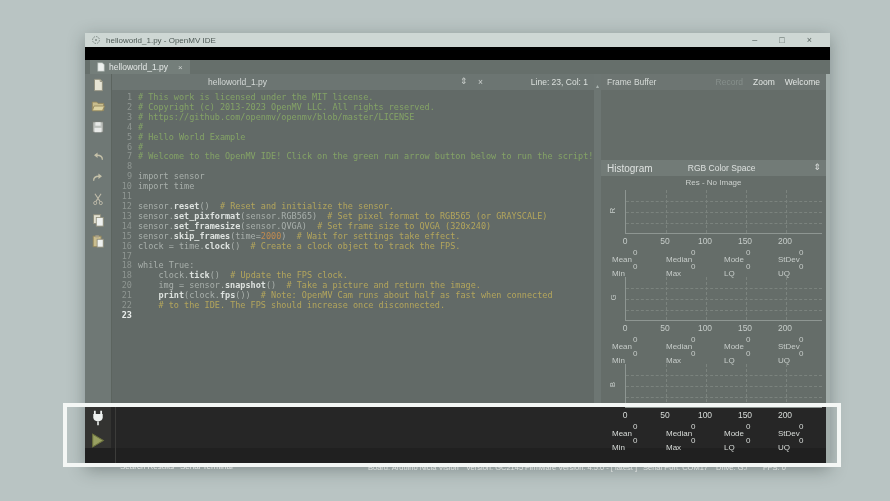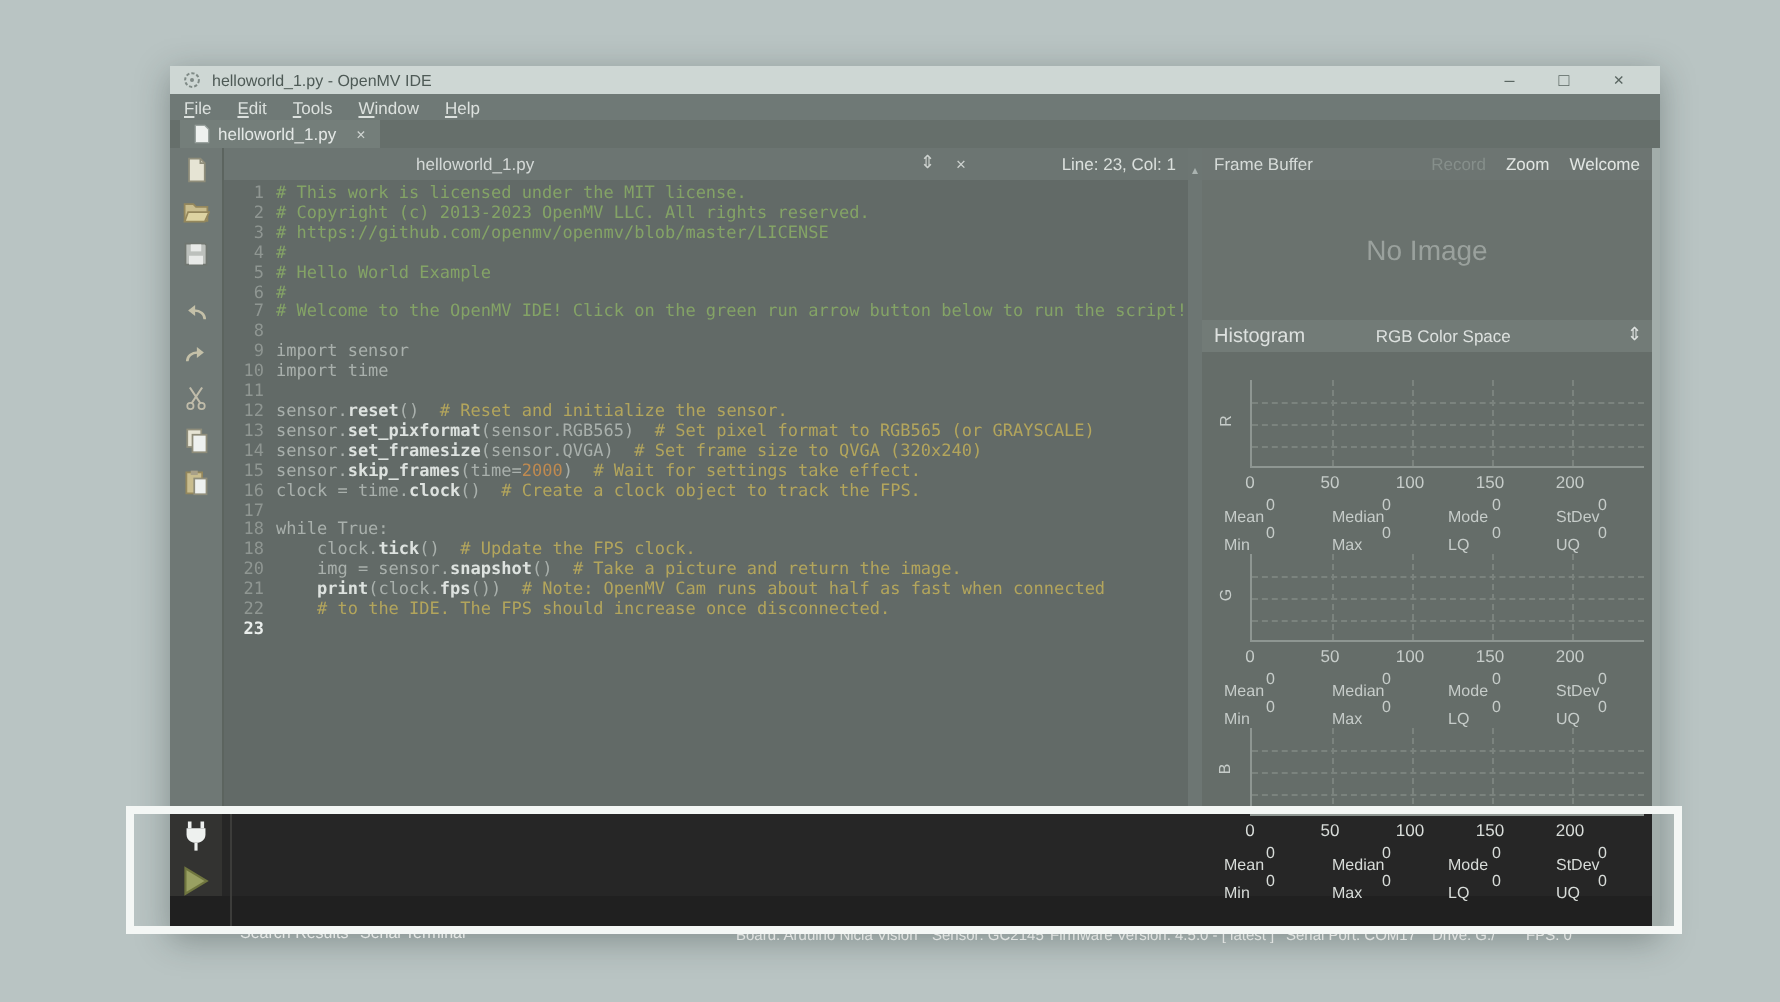--- a/index.html
+++ b/index.html
@@ -93,27 +93,20 @@
         </svg>
     </span>
     <span class="title-text">helloworld_1.py - OpenMV IDE</span>
     <span class="win-controls">
         <span class="win-ctrl">–</span>
         <span class="win-ctrl">□</span>
         <span class="win-ctrl">×</span>
       </span>
   </div>
 
-  <div class="menubar">
-      <span class="menu-item">File</span>
-      <span class="menu-item">Edit</span>
-      <span class="menu-item">Tools</span>
-      <span class="menu-item">Window</span>
-      <span class="menu-item">Help</span>
-    </div>
 
   <div class="tabstrip">
     <div class="tab">
       <span>
         <svg width="8" height="10" viewBox="0 0 12 15">
             <path d="M1 1h7l3 3v10H1z" fill="#eef1ef" stroke="#9aa39f"></path>
           </svg>
       </span>
       <span class="tab-label">helloworld_1.py</span>
       <span class="tab-close">×</span>
@@ -240,28 +233,26 @@
 
   <div class="rightpanel">
     <div class="fb-header">
       <span class="fb-title">Frame Buffer</span>
       <span class="fb-actions">
           <span class="fb-action dim">Record</span>
           <span class="fb-action">Zoom</span>
           <span class="fb-action">Welcome</span>
         </span>
     </div>
-    <div class="fb-view">
-      <span class="no-image">No Image</span>
-    </div>
     <div class="hist-header">
       <span class="hist-title">Histogram</span>
       <span class="color-space">RGB Color Space</span>
       <span class="spinner">⇕</span>
     </div>
+    <div class="res-label">Res - No Image</div>
     <div>
         <div class="ch-block" style="top: 116px;">
           <div class="ch-plot">
             <span class="ch-label">R</span>
             <div class="hgrid" style="top: 11px;"></div>
             <div class="hgrid" style="top: 22px;"></div>
             <div class="hgrid" style="top: 33px;"></div>
             <div class="vgrid" style="left: 40px;"></div>
             <div class="vgrid" style="left: 80px;"></div>
             <div class="vgrid" style="left: 120px;"></div>
@@ -362,21 +353,21 @@
   <div class="start-btn">
     <span><svg width="17" height="17" viewBox="0 0 16 16">
           <path d="M3.5 2L13.5 8L3.5 14z" fill="#99a062" stroke="#6f753f"></path>
         </svg></span>
   </div>
 
   <div class="bottombar">
       <span class="toggle" style="left: 35px;">Search Results</span>
       <span class="toggle" style="left: 95px;">Serial Terminal</span>
       <span class="status-item" style="left: 283px;">Board: Arduino Nicla Vision</span>
-      <span class="status-item" style="left: 381px;">Sensor: GC2145</span>
+      <span class="status-item" style="left: 381px;">Version: GC2145</span>
       <span class="status-item" style="left: 440px;">Firmware Version: 4.5.0 - [ latest ]</span>
       <span class="status-item" style="left: 558px;">Serial Port: COM17</span>
       <span class="status-item" style="left: 631px;">Drive: G:/</span>
       <span class="status-item" style="left: 678px;">FPS: 0</span>
     </div>
 
 </div>
 
 <div class="highlight"></div>
 

